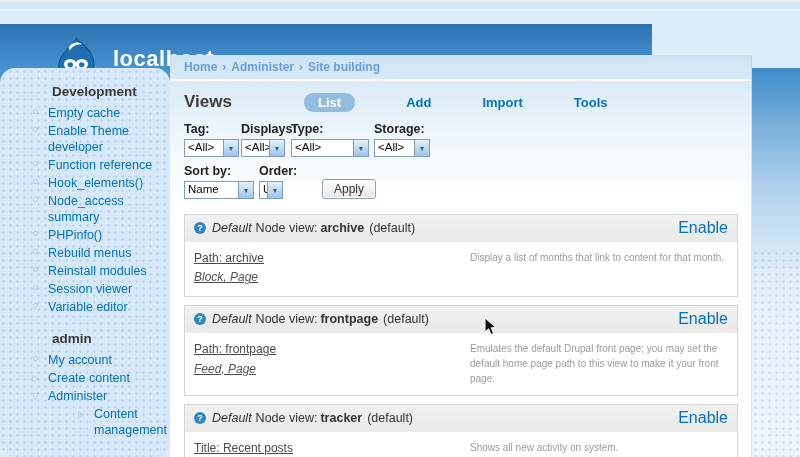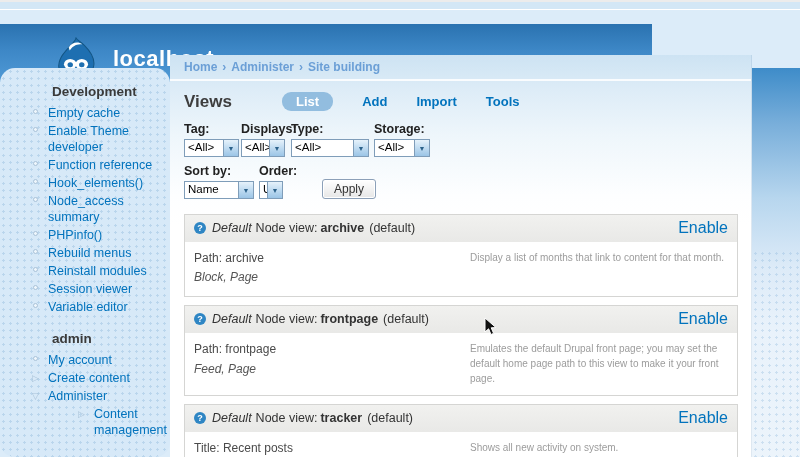--- a/index.html
+++ b/index.html
@@ -32,24 +32,24 @@
   
   .panel { position:absolute; left:170px; top:55px; width:582px; height:402px;
     background:linear-gradient(180deg,#cde3f3 0px,#ddecf7 34px,#eef6fb 80px,#fdfeff 140px,#ffffff 170px);
     border-right:1px solid rgba(160,190,215,0.35); }
 
   .breadcrumb { display:flex; align-items:center; gap:5px; height:26px;
     padding-left:14px; border-bottom:2px solid rgba(255,255,255,0.85);
     font-size:12px; font-weight:bold; color:#6b9fd6; }
   .breadcrumb a { color:#6b9fd6; text-decoration:none; }
 
-  .title-row { display:flex; align-items:flex-start; padding:11px 12px 2px 14px; }
+  .title-row { display:flex; align-items:center; padding:11px 12px 2px 14px; }
   .page-title { font-size:17px; font-weight:bold; color:#3d3d3d; width:64px; }
   .tabs { display:flex; align-items:center; gap:29px; margin-left:34px; }
-  .tab { font-size:13px; font-weight:bold; color:#0273bd; text-decoration:none; cursor:pointer; }
+  .tab { font-size:13px; font-weight:bold; color:#0273bd; text-decoration:none; cursor:pointer;margin-left:22px; }
   .tab.active { background:#92bddf; color:#fff; padding:2px 14px; border-radius:9px; }
 
   
   .filters { padding-left:14px; margin-top:8px; }
   .filter-row { display:flex; align-items:flex-end; margin-bottom:7px; }
   .ffield { display:flex; flex-direction:column; }
   .ffield label { font-size:12.5px; font-weight:bold; color:#222; margin-bottom:3px; }
   .f-tag { width:57px; } .f-displays { width:50px; } .f-type { width:83px; } .f-storage { width:62px; }
   .f-sort { width:75px; } .f-order { width:50px; }
   .xp-select { display:flex; align-items:stretch; border:1px solid #7f9db9; background:#fff;
@@ -72,21 +72,21 @@
     background:linear-gradient(180deg,#f1f1ef,#e9e9e7); font-size:12.5px; color:#333; }
   .qicon { width:12px; height:12px; min-width:12px; border-radius:50%; background:#2f86c4;
     color:#fff; font-size:9px; font-weight:bold; display:flex; align-items:center;
     justify-content:center; margin-right:6px; line-height:1; }
   .vdefault { font-style:italic; margin-right:4px; }
   .vtype { margin-right:3px; }
   .vname { font-weight:bold; margin-right:5px; }
   .vsuffix { color:#333; }
   .enable-link { margin-left:auto; color:#0273bd; font-size:16px; text-decoration:none; cursor:pointer; }
   .vbody { display:flex; padding:7px 9px 9px; border-top:1px solid #e9e9e7; background:#fff; }
-  .vleft { flex:1; font-size:12px; color:#4a4a4a; line-height:1.6; }
+  .vleft { flex:1; font-size:12px; color:#4a4a4a; line-height:1.6;text-decoration:underline; }
   .vleft .ital { font-style:italic; color:#555; }
   .vright { width:258px; font-size:10px; color:#9c9c9c; line-height:1.5; padding-top:1px; }
 
   
   .side-heading { margin:16px 0 6px 52px; font-size:13.5px; font-weight:bold; color:#3a3a3a; }
   .side-heading.admin { margin-top:16px; }
   .menu { list-style:none; margin:4px 16px 0 32px; }
   .menu li { position:relative; padding-left:16px; margin-bottom:2px;
     font-size:12.5px; line-height:16px; width:130px; }
   .menu li a { color:#0273bd; text-decoration:none; cursor:pointer; }

